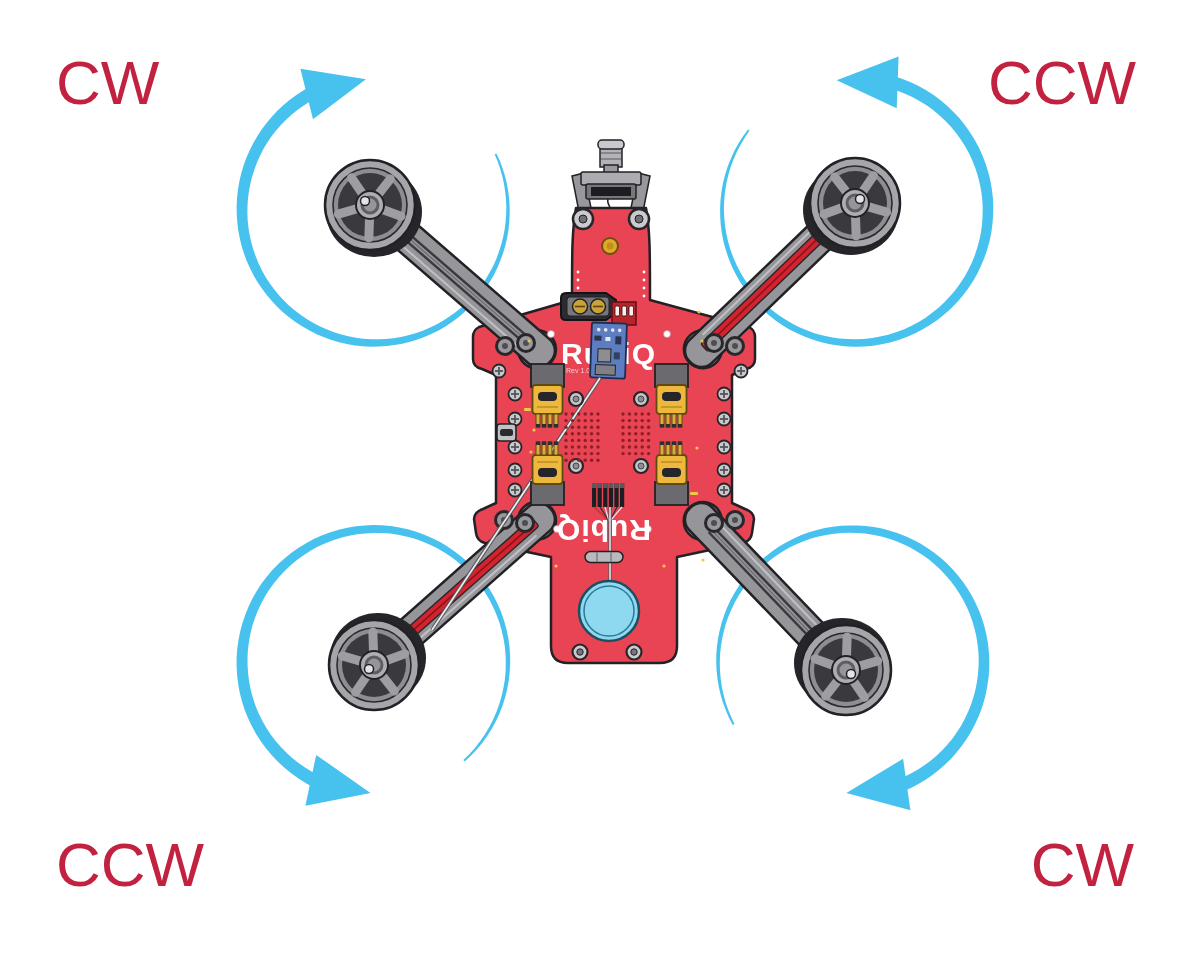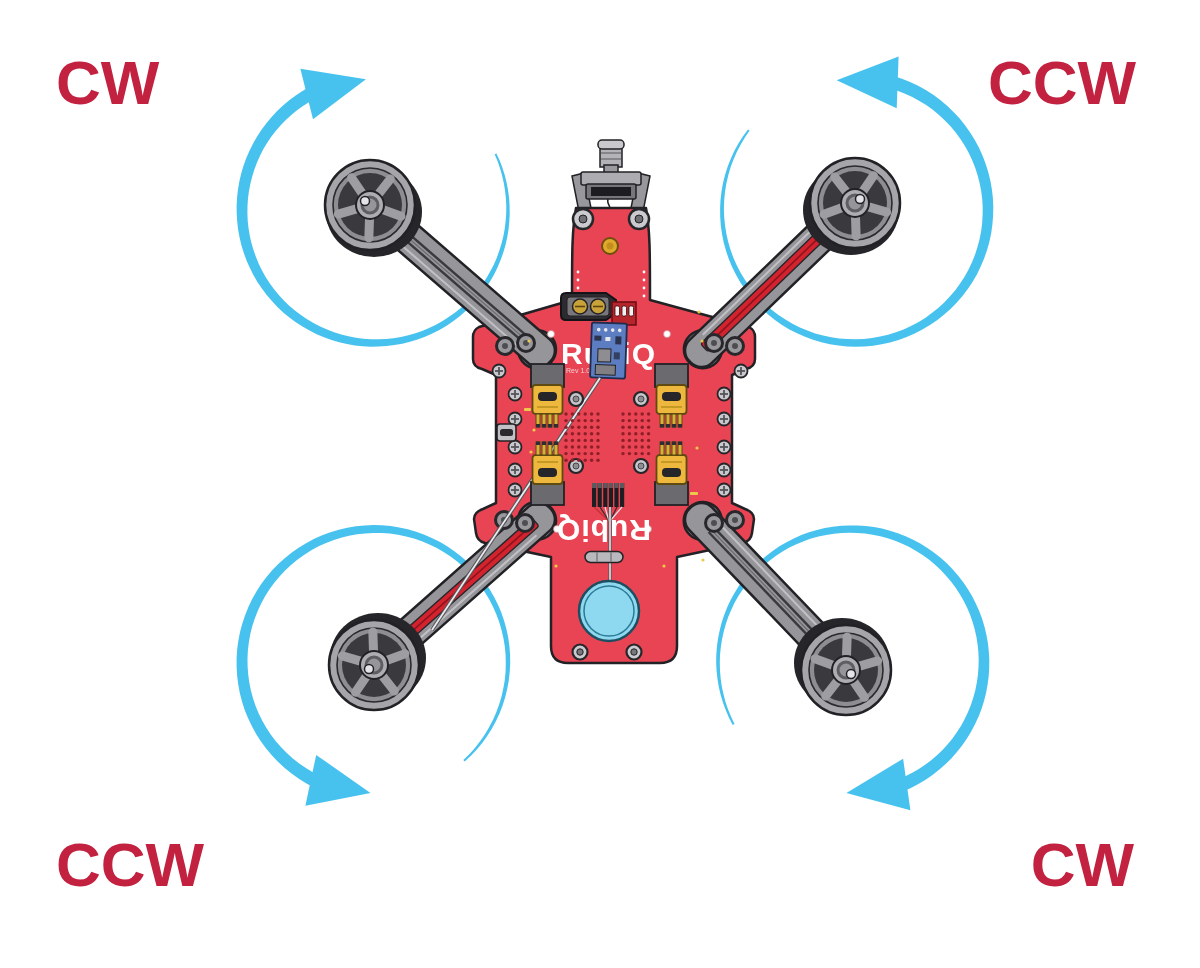--- a/index.html
+++ b/index.html
@@ -6,21 +6,21 @@
   body{
     width:1200px;height:968px;position:relative;overflow:hidden;
     font-family:"Liberation Sans", sans-serif;
     --label-red:#C22240;
   }
   .stage{position:absolute;inset:0;}
   svg{position:absolute;left:0;top:0;}
   .corner-label{
     position:absolute;
     font-size:62px;
-    font-weight:bold;
+    font-weight:normal;
     letter-spacing:0px;
     line-height:1;
     color:var(--label-red);
     user-select:none;
   }
   .label-tl{left:56px;top:52px;}
   .label-tr{right:64px;top:52px;text-align:right;}
   .label-bl{left:56px;top:834px;}
   .label-br{right:66px;top:834px;text-align:right;}
 </style>

